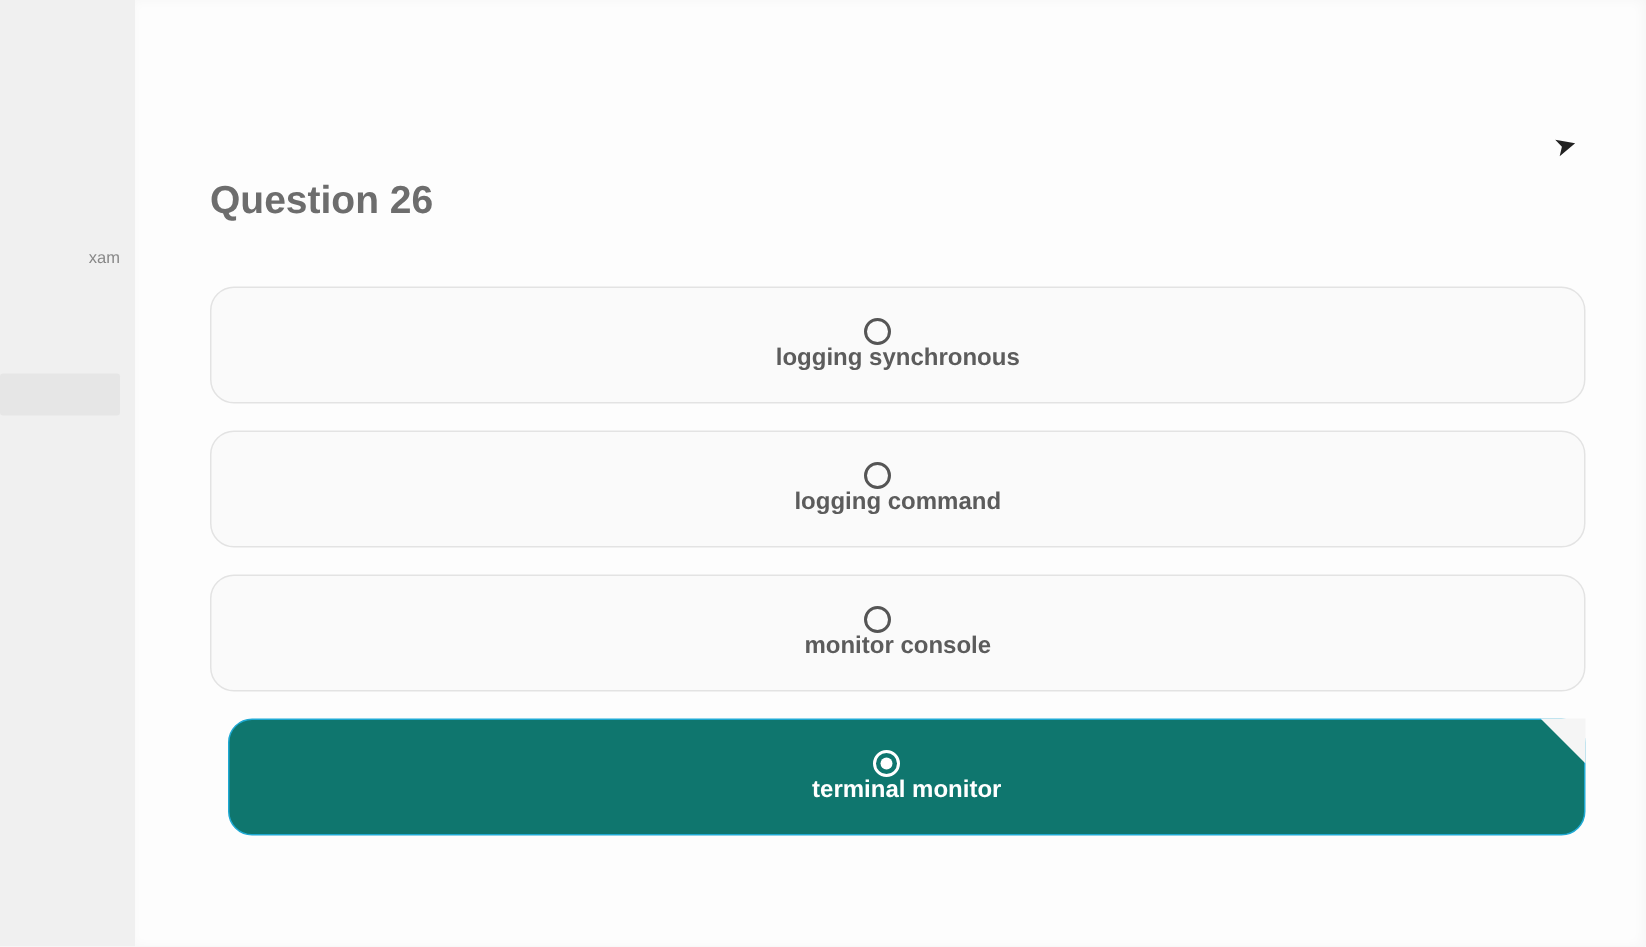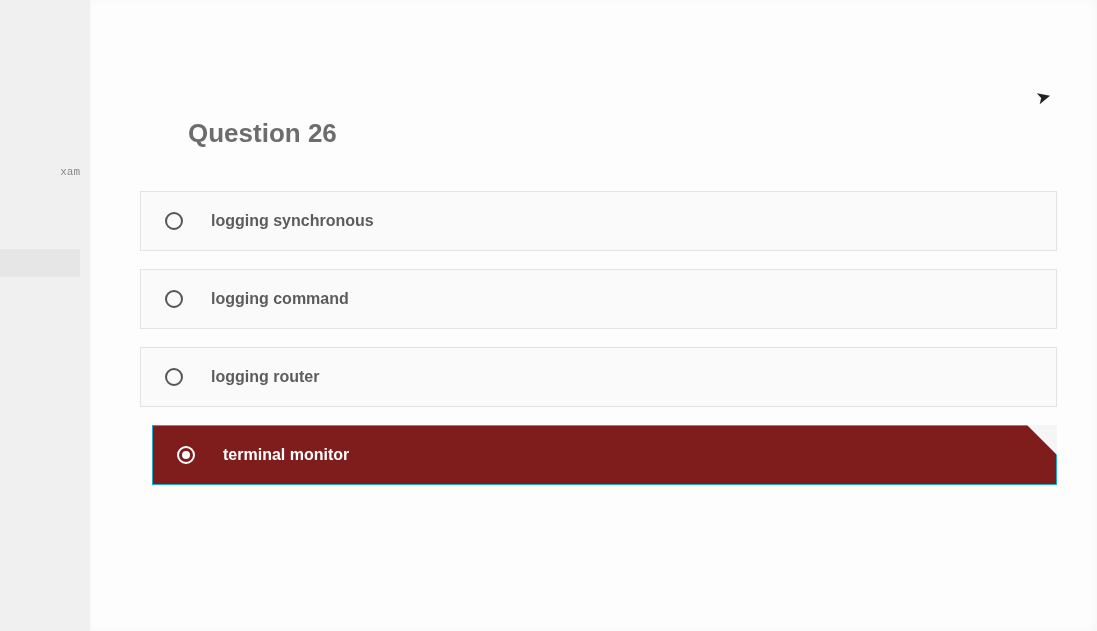--- a/index.html
+++ b/index.html
@@ -20,21 +20,20 @@
       height: 100%;
     }
     .left-sidebar {
       width: 90px;
       background: #f0f0f0;
       padding-top: 160px;
       font-size: 11px;
       color: #888;
       text-align: right;
       padding-right: 6px;
-      font-family: Liberation Mono, monospace;
     }
     .sidebar-item {
       padding: 6px 4px;
       margin-bottom: 65px;
     }
     .sidebar-box {
       width: 80px;
       height: 28px;
       background: #e6e6e6;
       border-radius: 2px;
@@ -46,60 +45,60 @@
       box-shadow: -2px 0 8px rgba(0,0,0,0.03) inset;
     }
     .question-header {
       margin-top: 118px;
       margin-bottom: 42px;
     }
     .question-title {
       font-size: 26px;
       font-weight: 700;
       color: #6d6d6d;
-      margin-left: 48px;
     }
     .question-prompt {
       font-size: 16px;
       color: #5a5a5a;
       margin-bottom: 40px;
     }
     .options {
       display: flex;
       flex-direction: column;
       gap: 18px;
     }
     .option {
       display: flex;
       align-items: center;
       padding: 20px 24px;
-      border-radius: 0;
+      border-radius: 16px;
       border: 1px solid #e3e3e3;
       background: #fafafa;
       cursor: pointer;
       position: relative;
+      flex-direction: column;
     }
     .option .radio {
       width: 18px;
       height: 18px;
       border: 2px solid #555;
       border-radius: 50%;
       margin-right: 28px;
       display: flex;
       align-items: center;
       justify-content: center;
       flex-shrink: 0;
     }
     .option-label {
       font-size: 16px;
       font-weight: 700;
       color: #5c5c5c;
     }
     .option.selected {
-      background: #7f1d1d;
+      background: #0f766e;
       border-color: #1fa9d3;
       margin-left: 12px;
     }
     .option.selected::after {
       content: "";
       position: absolute;
       right: -1px;
       top: -1px;
       width: 0;
       height: 0;
@@ -151,21 +150,21 @@
         <span class="option-label">logging synchronous</span>
       </div>
 
       <div class="option">
         <span class="radio"></span>
         <span class="option-label">logging command</span>
       </div>
 
       <div class="option">
         <span class="radio"></span>
-        <span class="option-label">logging router</span>
+        <span class="option-label">monitor console</span>
       </div>
 
       <div class="option selected">
         <span class="radio"></span>
         <span class="option-label">terminal monitor</span>
       </div>
 
     </div>
   </div>
 </div>

